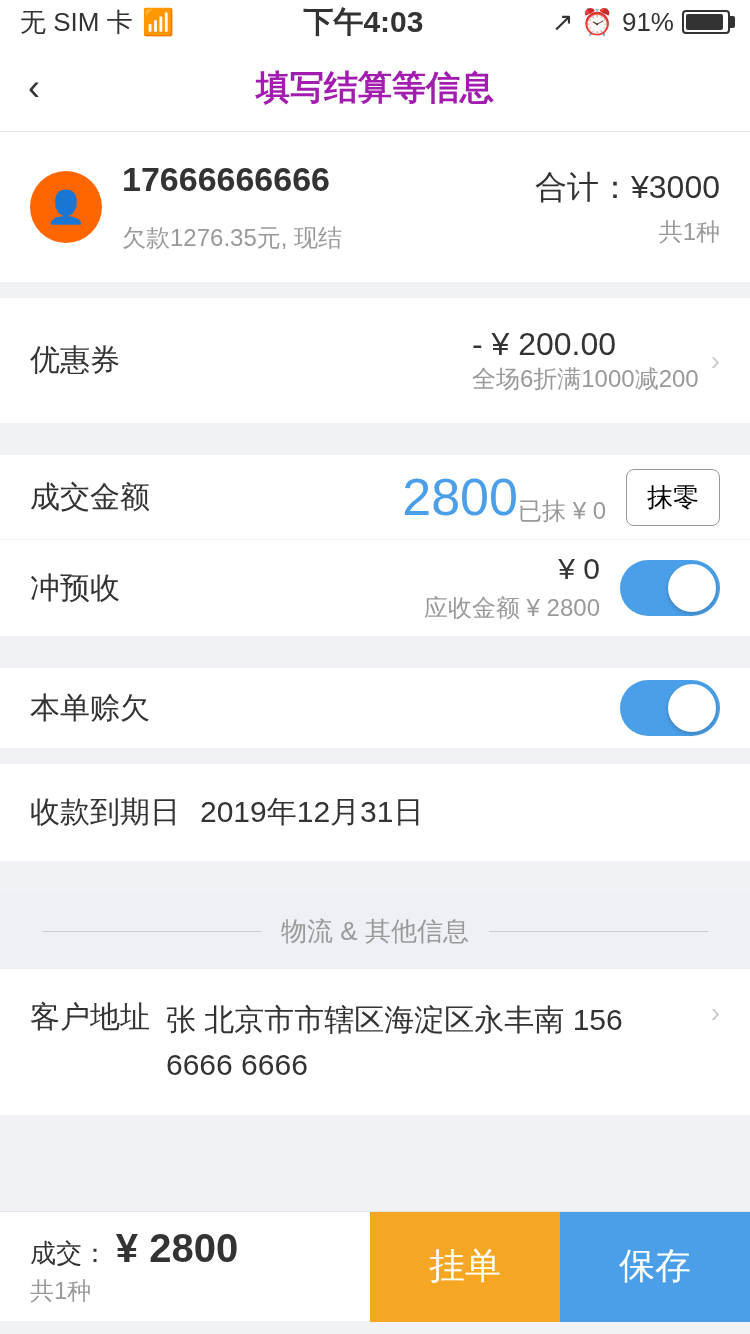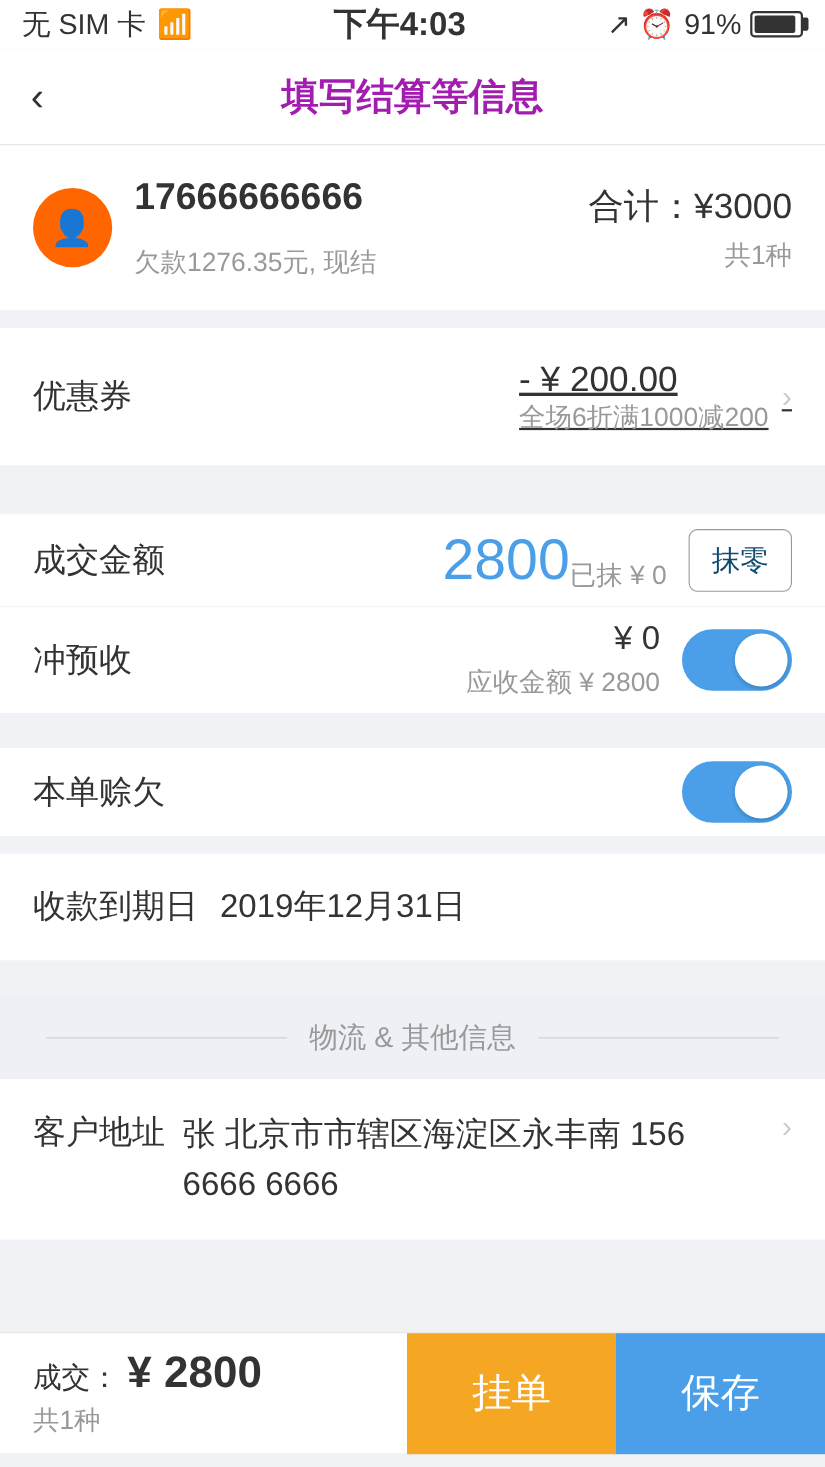--- a/index.html
+++ b/index.html
@@ -87,24 +87,24 @@
     .total-amount { font-size: 32px; color: #333; font-weight: 500; }
     .total-count { font-size: 24px; color: #999; margin-top: 6px; }
 
     
     .coupon-row {
       background: #fff;
       padding: 28px 30px;
       display: flex;
       align-items: center;
       justify-content: space-between;
-      margin-bottom: 28px;
+      margin-bottom: 16px;
     }
     .coupon-label { font-size: 30px; color: #333; }
-    .coupon-right { display: flex; align-items: center; gap: 12px; text-decoration: underline; }
+    .coupon-right { display: flex; align-items: center; gap: 12px; }
     .coupon-discount { font-size: 32px; color: #333; font-weight: 500; }
     .coupon-desc { font-size: 24px; color: #999; text-align: right; }
     .chevron-icon { color: #ccc; font-size: 28px; }
 
     
     .section-bg { background: #f0f2f5; height: 16px; }
 
     
     .form-section {
       background: #fff;
@@ -121,21 +121,21 @@
     .form-label { font-size: 30px; color: #333; }
     .form-right { display: flex; align-items: center; gap: 20px; }
 
     
     .amount-large { font-size: 52px; color: #4a9fe8; font-weight: 500; }
     .round-off-btn {
       border: 1px solid #999;
       border-radius: 8px;
       padding: 10px 20px;
       font-size: 26px;
-      color: #0c4a6e;
+      color: #000000;
       background: #fff;
       cursor: pointer;
     }
     .amount-sub { font-size: 24px; color: #999; text-align: right; margin-top: 4px; }
 
     
     .amount-col { display: flex; align-items: flex-end; }
 
     
     .toggle {

